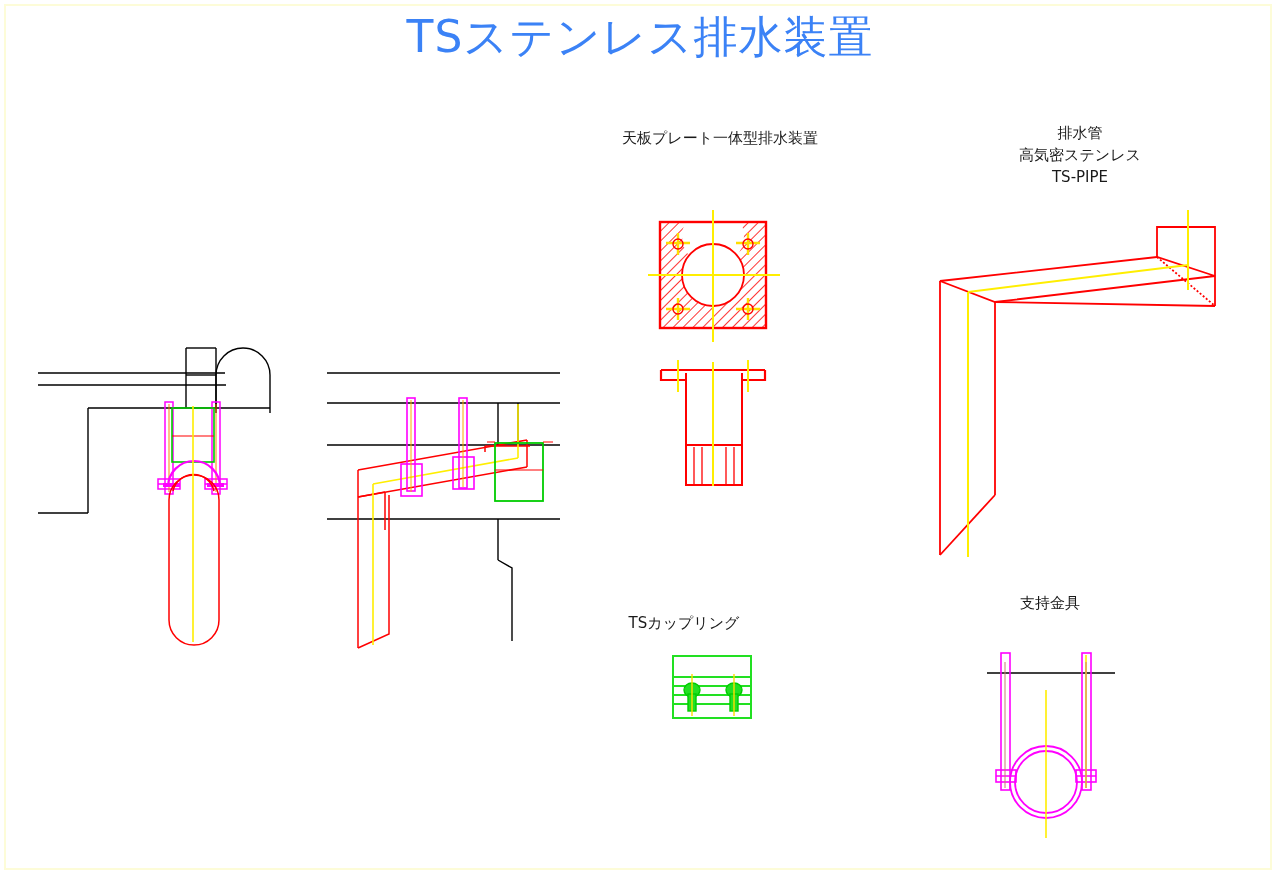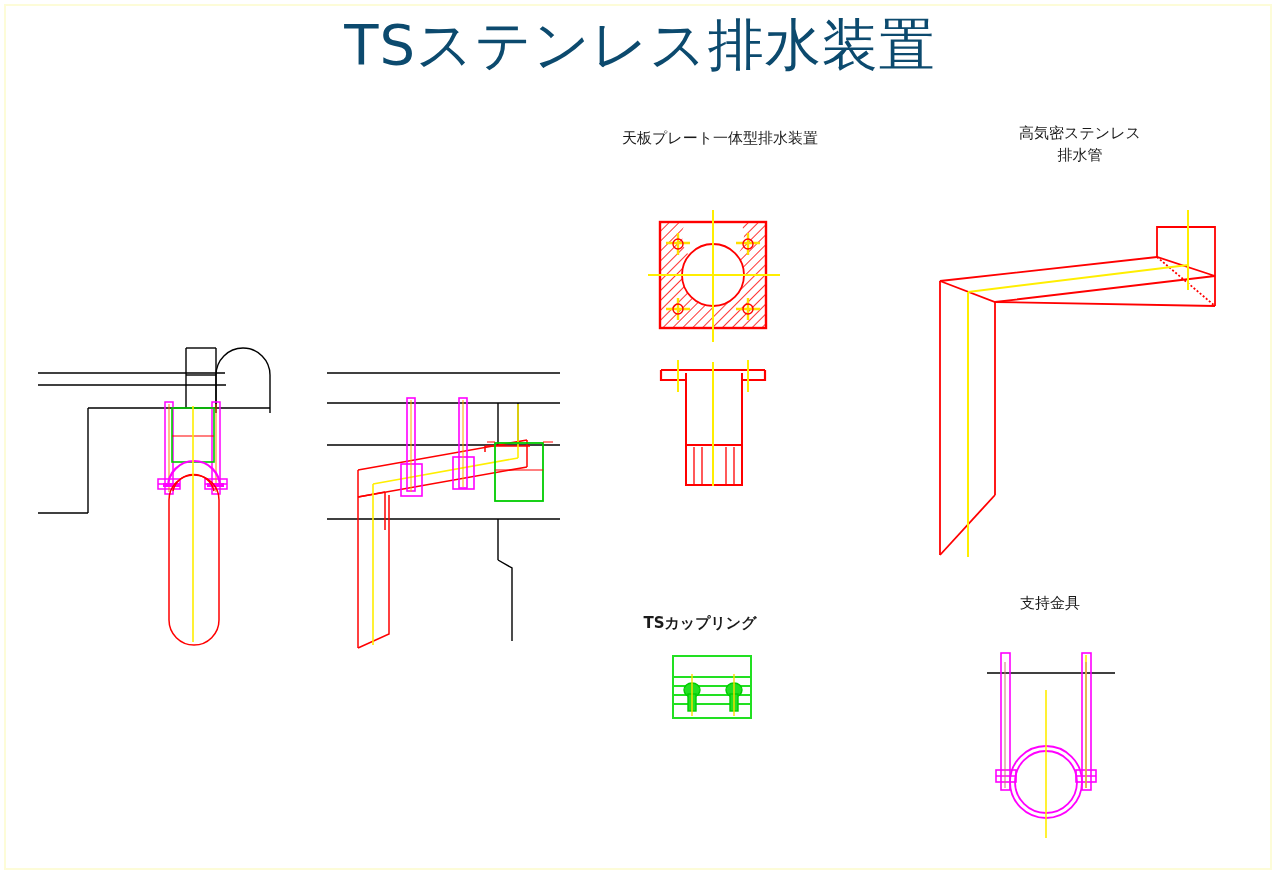--- a/index.html
+++ b/index.html
@@ -24,24 +24,24 @@
     border: 2px solid #fdfcd8;
     box-sizing: border-box;
     pointer-events: none;
   }
   .title {
     position: absolute;
     left: 0;
     top: 8px;
     width: 1280px;
     text-align: center;
-    font-size: 56px;
+    font-size: 44px;
     font-weight: 400;
     letter-spacing: 1px;
-    color: #0c4a6e;
+    color: #3b82f6;
     font-family: "DejaVu Sans", "Liberation Sans", sans-serif;
   }
   .caption {
     position: absolute;
     text-align: center;
     color: #1a1a1a;
     font-size: 15px;
     line-height: 22px;
     white-space: nowrap;
     font-family: "DejaVu Sans", "Liberation Sans", sans-serif;
@@ -64,25 +64,26 @@
 
   <div id="sheet-border"></div>
 
   <div class="title">TSステンレス排水装置</div>
 
   <div class="caption" style="left:595px; top:127px; width:250px;">
     <span class="cap-line">天板プレート一体型排水装置</span>
   </div>
 
   <div class="caption" style="left:975px; top:122px; width:210px;">
+    <span class="cap-line">排水管</span>
     <span class="cap-line">高気密ステンレス</span>
-    <span class="cap-line">排水管</span>
+    <span class="cap-line">TS-PIPE</span>
   </div>
 
-  <div class="caption" style="left:600px; top:612px; width:200px;font-weight:bold;">
+  <div class="caption" style="left:584px; top:612px; width:200px;">
     <span class="cap-line">TSカップリング</span>
   </div>
 
   <div class="caption" style="left:985px; top:592px; width:130px;">
     <span class="cap-line">支持金具</span>
   </div>
 
   <svg class="draw-layer" viewBox="0 0 1280 878" xmlns="http://www.w3.org/2000/svg">
 
     <defs>

